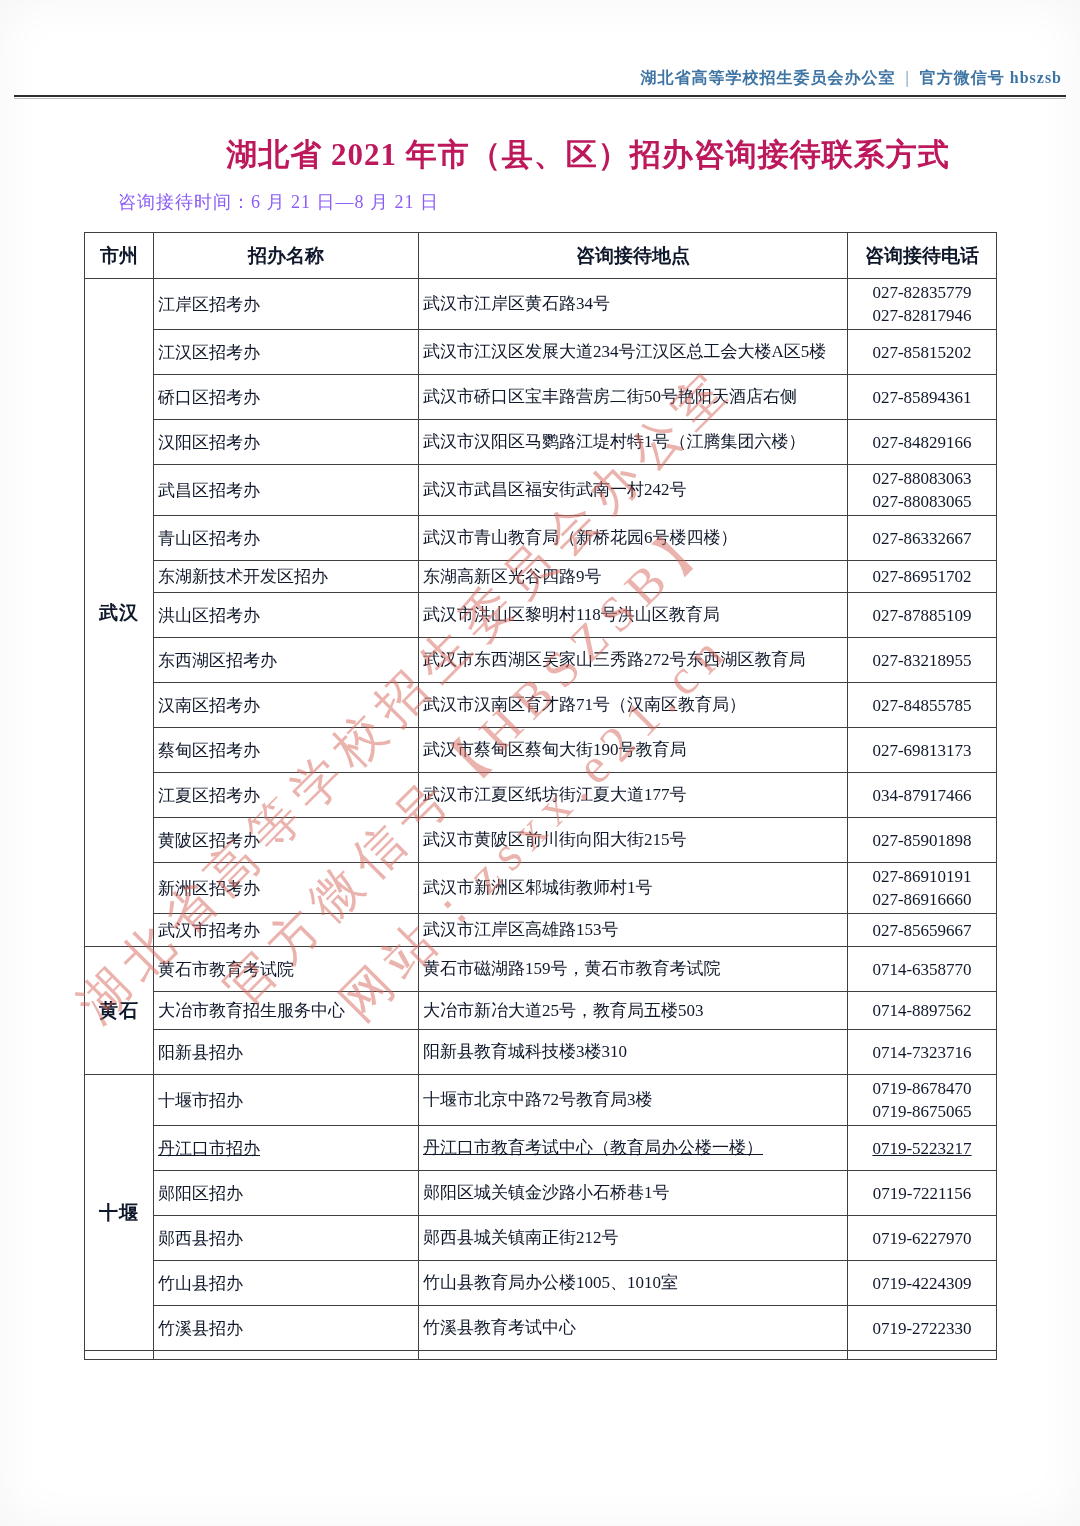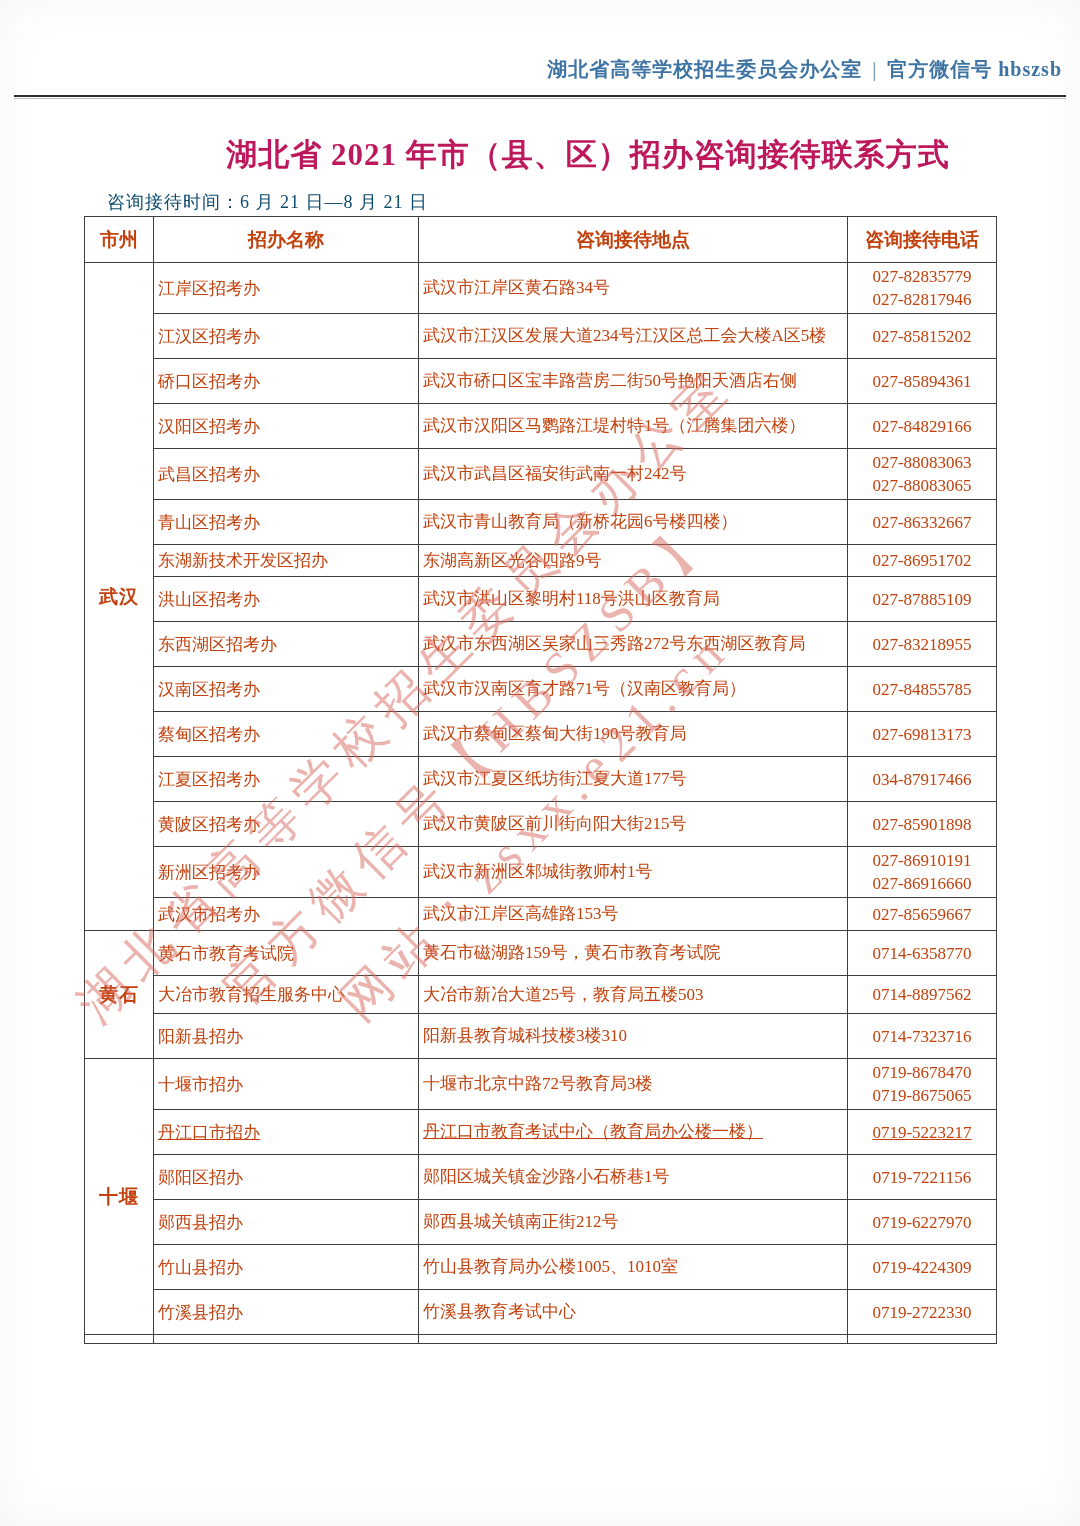--- a/index.html
+++ b/index.html
@@ -2,34 +2,34 @@
 <html><head>
 <meta charset="utf-8">
 <style>
   html,body{margin:0;padding:0;}
   body{
     width:1080px;height:1526px;background:#ffffff;position:relative;overflow:hidden;
     font-family:"Liberation Serif","DejaVu Serif",serif;color:#1f1f1f;
     box-shadow:inset 0 0 50px rgba(0,0,0,0.045);
   }
   .masthead{
-    position:absolute;top:56px;right:18px;font-size:20px;font-weight:bold;
+    position:absolute;top:68px;right:18px;font-size:16px;font-weight:bold;
     color:#3e74a3;letter-spacing:1px;white-space:nowrap;
   }
   .masthead .sep{margin:0 10px;font-weight:normal;color:#5b87ab;}
   .rule{position:absolute;top:95px;left:14px;right:14px;height:2px;background:#2e2e2e;}
   .rule-shadow{position:absolute;top:98px;left:14px;right:14px;height:1px;background:#bdbdbd;}
   .doc-title{
     position:absolute;top:134px;left:0;width:100%;text-align:center;
     font-size:31px;font-weight:bold;letter-spacing:1px;color:#be185d;padding-left:48px;
   }
-  .doc-subtitle{position:absolute;top:190px;left:107px;font-size:18px;color:#0c4a6e;letter-spacing:1px;}
+  .doc-subtitle{position:absolute;top:190px;left:118px;font-size:18px;color:#8b5cf6;letter-spacing:1px;}
   table.contact{
-    position:absolute;top:216px;left:84px;width:912px;border-collapse:collapse;table-layout:fixed;
-    font-size:17px;color:#c2410c;
+    position:absolute;top:232px;left:84px;width:912px;border-collapse:collapse;table-layout:fixed;
+    font-size:17px;color:#0f172a;
   }
   table.contact col.c-city{width:69px;}
   table.contact col.c-name{width:265px;}
   table.contact col.c-addr{width:429px;}
   table.contact col.c-phone{width:149px;}
   table.contact th,table.contact td{border:1px solid #3f3f3f;vertical-align:middle;padding:2px 4px;}
   table.contact thead tr{height:46px;}
   table.contact th{font-size:19px;font-weight:bold;text-align:center;padding:2px 0;}
   td.city{font-size:19px;font-weight:bold;text-align:center;letter-spacing:1px;border-radius:17px;}
   td.name{text-align:left;padding-left:14px;}

